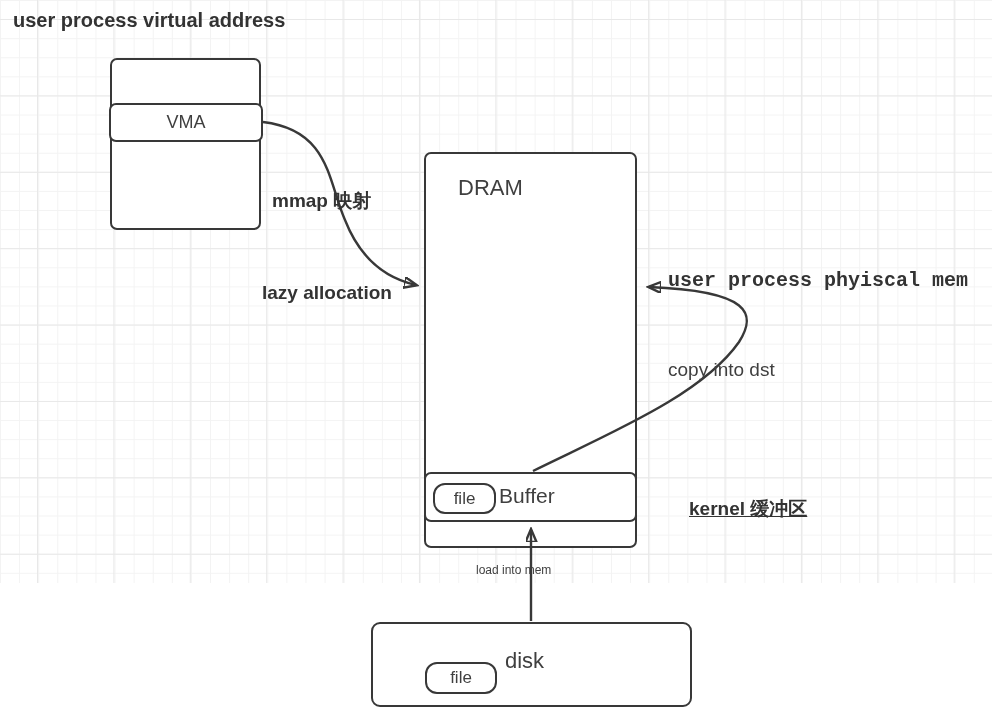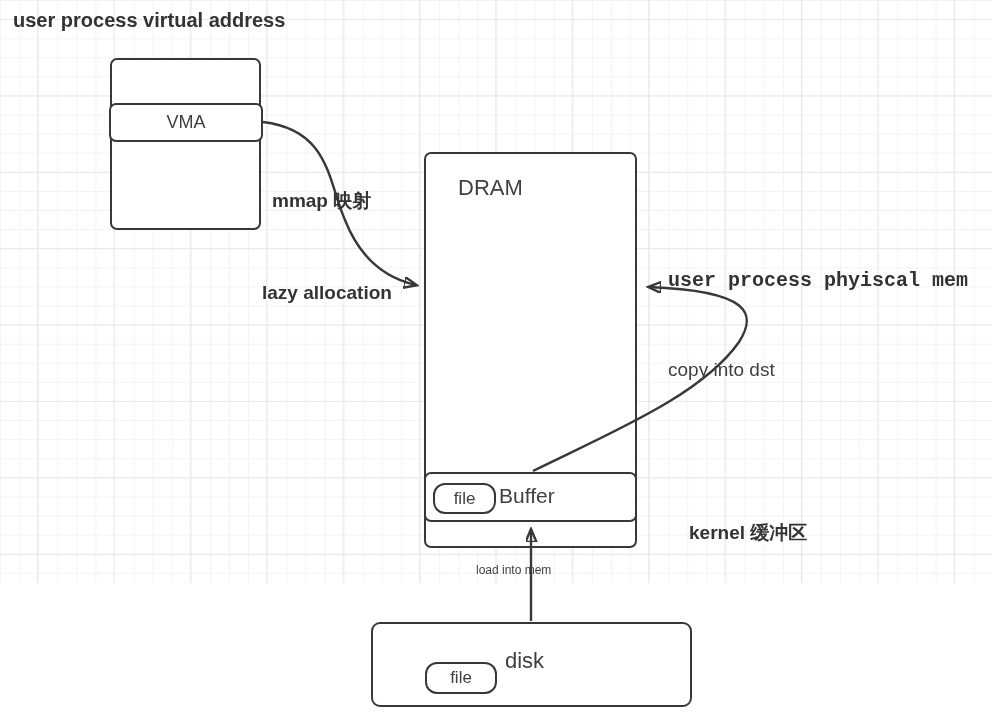--- a/index.html
+++ b/index.html
@@ -103,16 +103,16 @@
     </defs>
     <path d="M 263 122 C 330 130, 328 182, 345 220 C 358 253, 380 277, 416 285" marker-end="url(#ah)"></path>
     <path d="M 533 471 C 612 432, 702 395, 739 342 C 757 314, 751 291, 649 287" marker-end="url(#ah)"></path>
     <path d="M 531 621 L 531 530" marker-end="url(#ah)"></path>
   </svg>
 
   <div class="lbl bold" style="left:272px;top:188px;">mmap 映射</div>
   <div class="lbl bold" style="left:262px;top:282px;">lazy allocation</div>
   <div class="lbl bold" style="left:668px;top:269px;font-size:20px;font-family:Liberation Mono, monospace;">user process phyiscal mem</div>
   <div class="lbl plain" style="left:668px;top:338px;margin-top:21px;">copy into dst</div>
-  <div class="lbl bold" style="left:689px;top:520px;">kernel 缓冲区</div>
+  <div class="lbl bold" style="left:689px;top:496px;text-decoration:underline;">kernel 缓冲区</div>
   <div class="lbl plain" style="left:476px;top:563px;font-size:12px;">load into mem</div>
 
 </div>
 
 </body></html>

